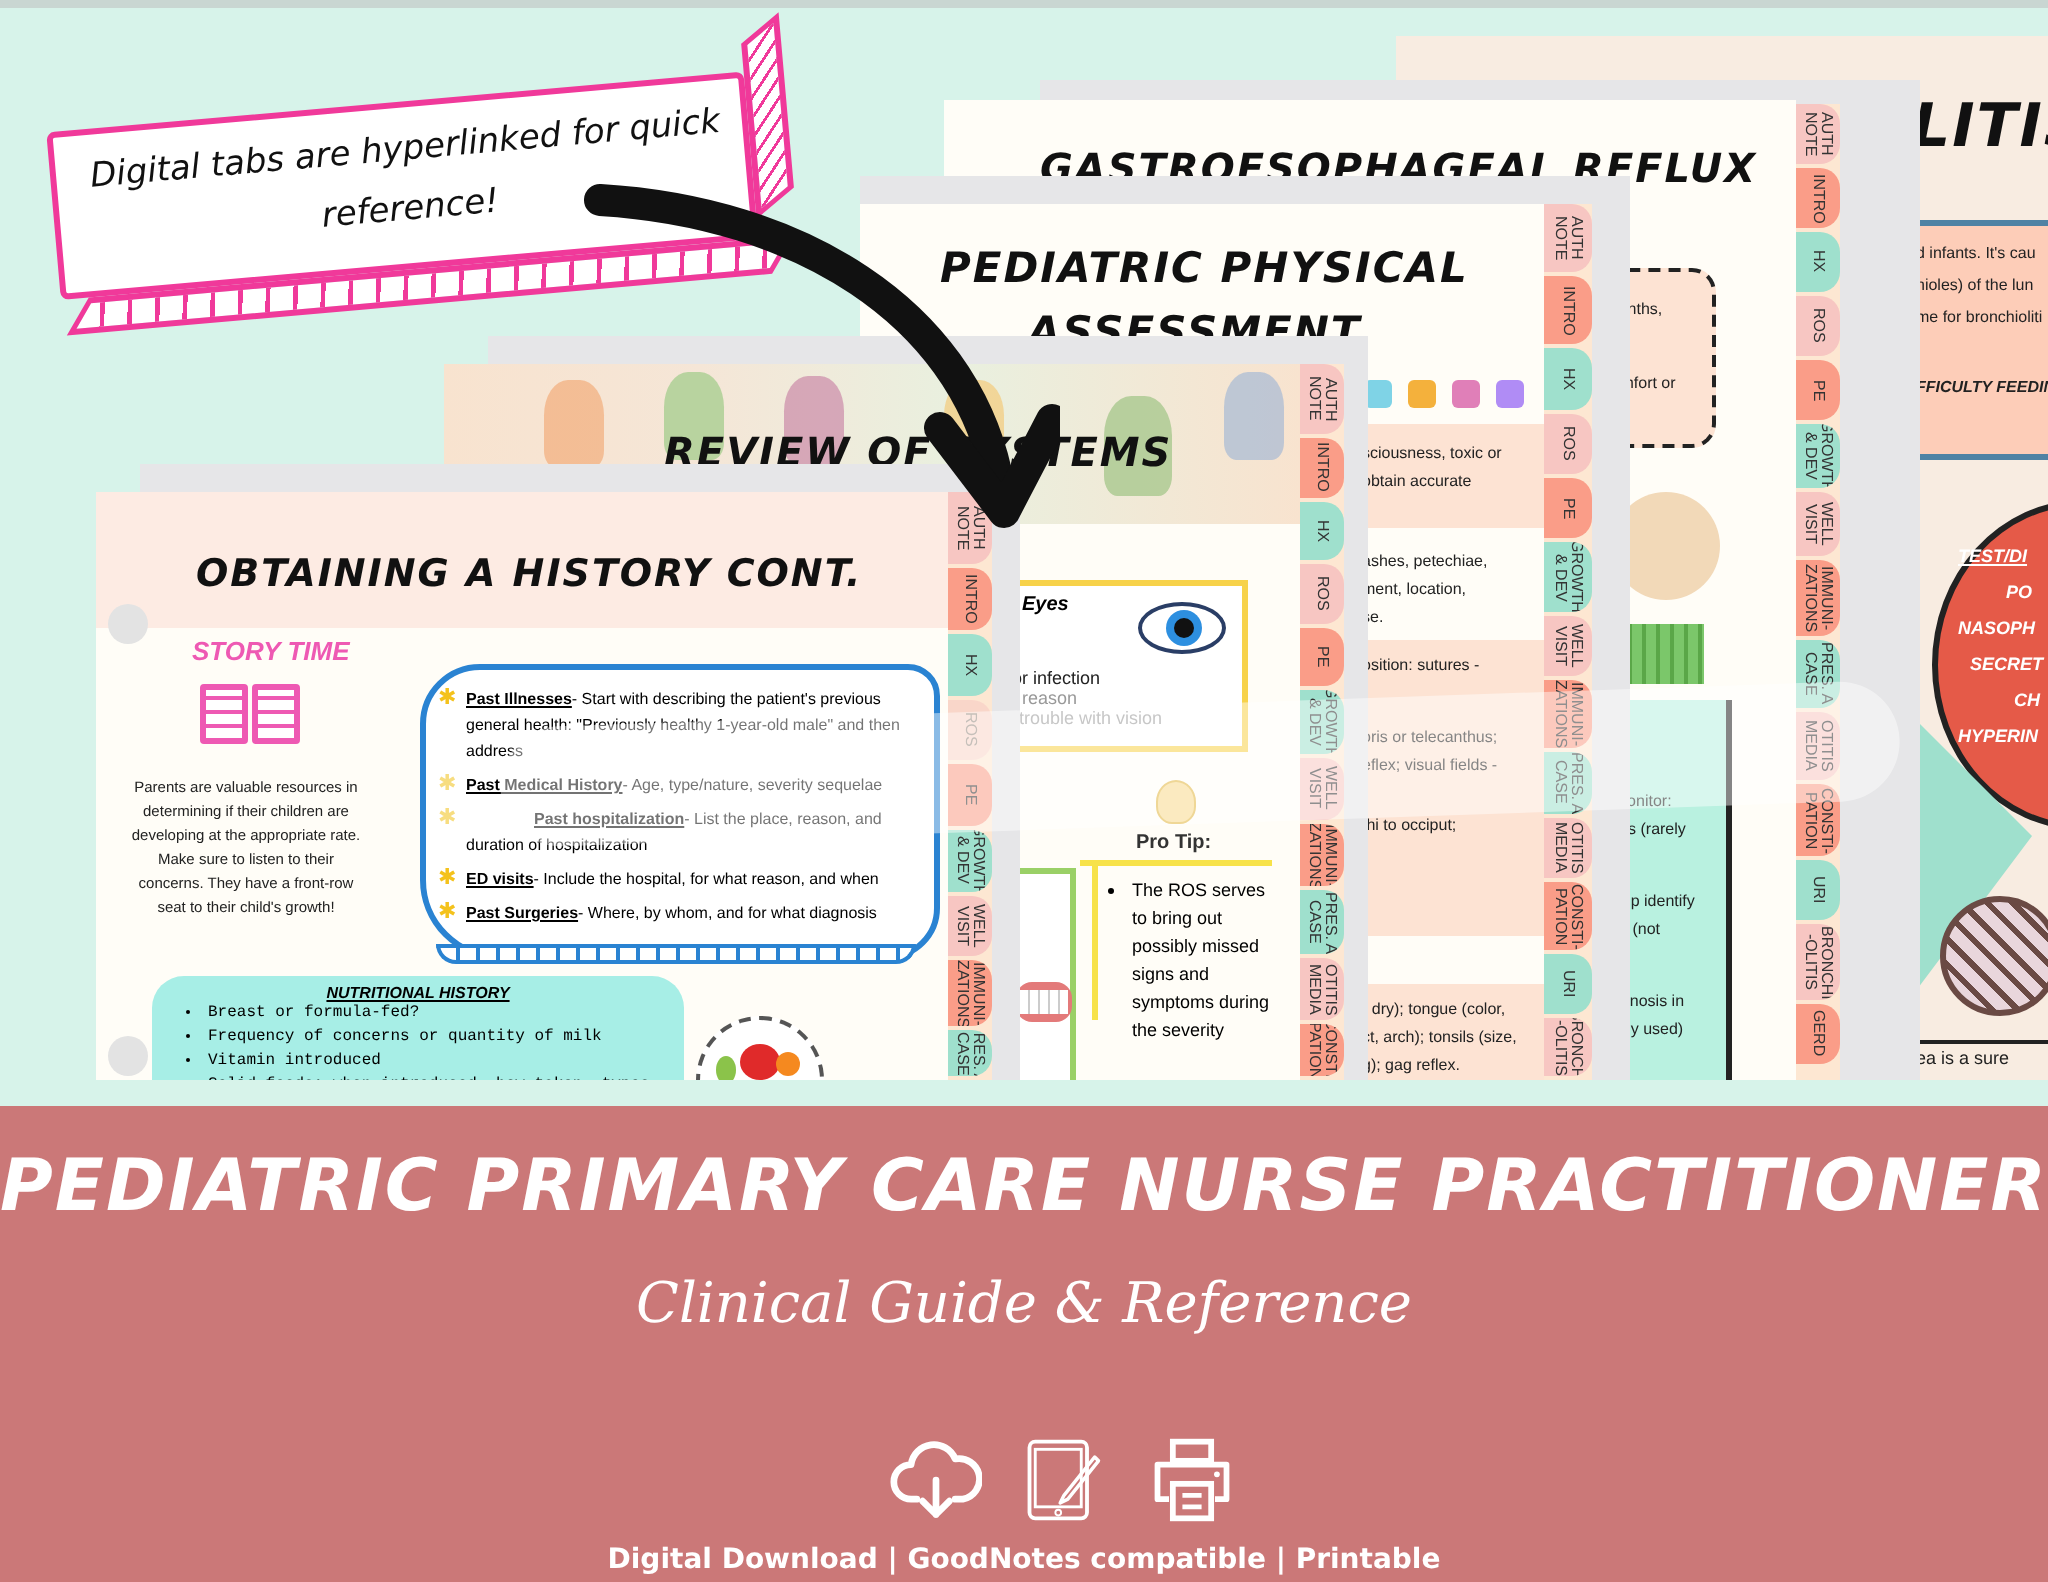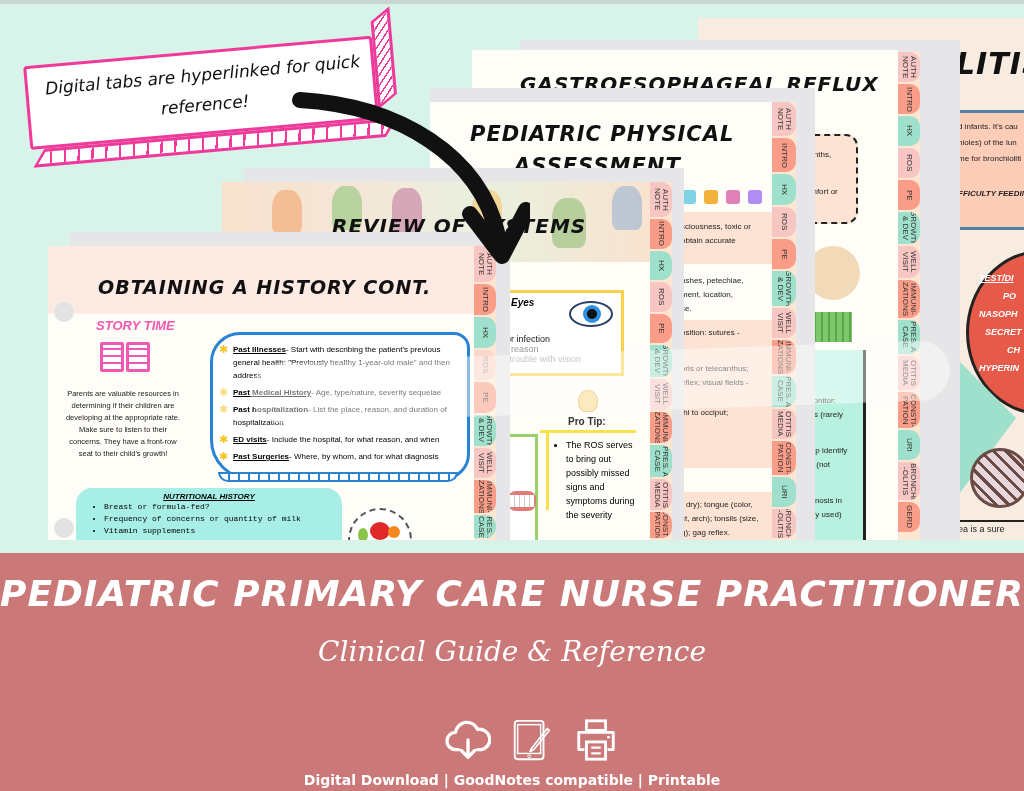--- a/index.html
+++ b/index.html
@@ -316,39 +316,39 @@
     <div style="font-size:8px;line-height:13px;margin-bottom:4px;position:relative;">
       <span style="position:absolute;left:-14px;top:0;color:#f4c21c;font-size:11px;">✱</span>
       <span style="text-decoration:underline;font-weight:bold;">Past Illnesses</span><span>- Start with describing the patient's previous general health: "Previously healthy 1-year-old male" and then address</span>
     </div>
     <div style="font-size:8px;line-height:13px;margin-bottom:4px;position:relative;">
       <span style="position:absolute;left:-14px;top:0;color:#f7dd80;font-size:11px;">✱</span>
       <span style="text-decoration:underline;font-weight:bold;">Past Medical History</span><span>- Age, type/nature, severity sequelae</span>
     </div>
     <div style="font-size:8px;line-height:13px;margin-bottom:4px;position:relative;">
       <span style="position:absolute;left:-14px;top:0;color:#f7dd80;font-size:11px;">✱</span>
-      <span style="font-weight:bold;">Past hospitalization</span><span>- List the place, reason, and duration of hospitalization</span>
+      <span style="text-decoration:underline;font-weight:bold;margin-left:34px;">Past hospitalization</span><span>- List the place, reason, and duration of hospitalization</span>
     </div>
     <div style="font-size:8px;line-height:13px;margin-bottom:4px;position:relative;">
       <span style="position:absolute;left:-14px;top:0;color:#f4c21c;font-size:11px;">✱</span>
       <span style="text-decoration:underline;font-weight:bold;">ED visits</span><span>- Include the hospital, for what reason, and when</span>
     </div>
     <div style="font-size:8px;line-height:13px;position:relative;">
       <span style="position:absolute;left:-14px;top:0;color:#f4c21c;font-size:11px;">✱</span>
       <span style="text-decoration:underline;font-weight:bold;">Past Surgeries</span><span>- Where, by whom, and for what diagnosis</span>
     </div>
   </div>
   <div style="position:absolute;left:170px;top:226px;width:240px;height:10px;background:repeating-linear-gradient(90deg,#fff 0 8px,#2a83d2 8px 10px);border:2px solid #2a83d2;border-radius:0 0 10px 10px;"></div>
 
   <div style="position:absolute;left:28px;top:242px;width:266px;height:60px;background:#a7eee6;border-radius:16px 16px 0 0;padding:4px 0 0 16px;">
     <div style="text-align:center;font-size:8px;font-weight:bold;font-style:italic;text-decoration:underline;text-transform:uppercase;padding-right:16px;">Nutritional History</div>
     <ul style="list-style:disc;padding-left:12px;font-size:8px;line-height:12px;font-family:Liberation Mono, monospace;">
       <li>Breast or formula-fed?</li>
       <li>Frequency of concerns or quantity of milk</li>
-      <li>Vitamin supplements</li>
+      <li>Vitamin introduced</li>
       <li>Solid foods: when introduced, how taken, types</li>
     </ul>
   </div>
   <div style="position:absolute;left:300px;top:262px;width:64px;height:64px;border-radius:50%;border:2px dashed #555;background:#fff;">
     <div style="position:absolute;left:20px;top:12px;width:20px;height:18px;border-radius:50%;background:#e02a2a;"></div>
     <div style="position:absolute;left:38px;top:16px;width:12px;height:12px;border-radius:50%;background:#f5891f;"></div>
     <div style="position:absolute;left:8px;top:18px;width:10px;height:14px;border-radius:50%;background:#8bc34a;"></div>
   </div>
 </div>
 <div class="tabs" style="left:474px;top:246px;width:22px;height:294px;">

